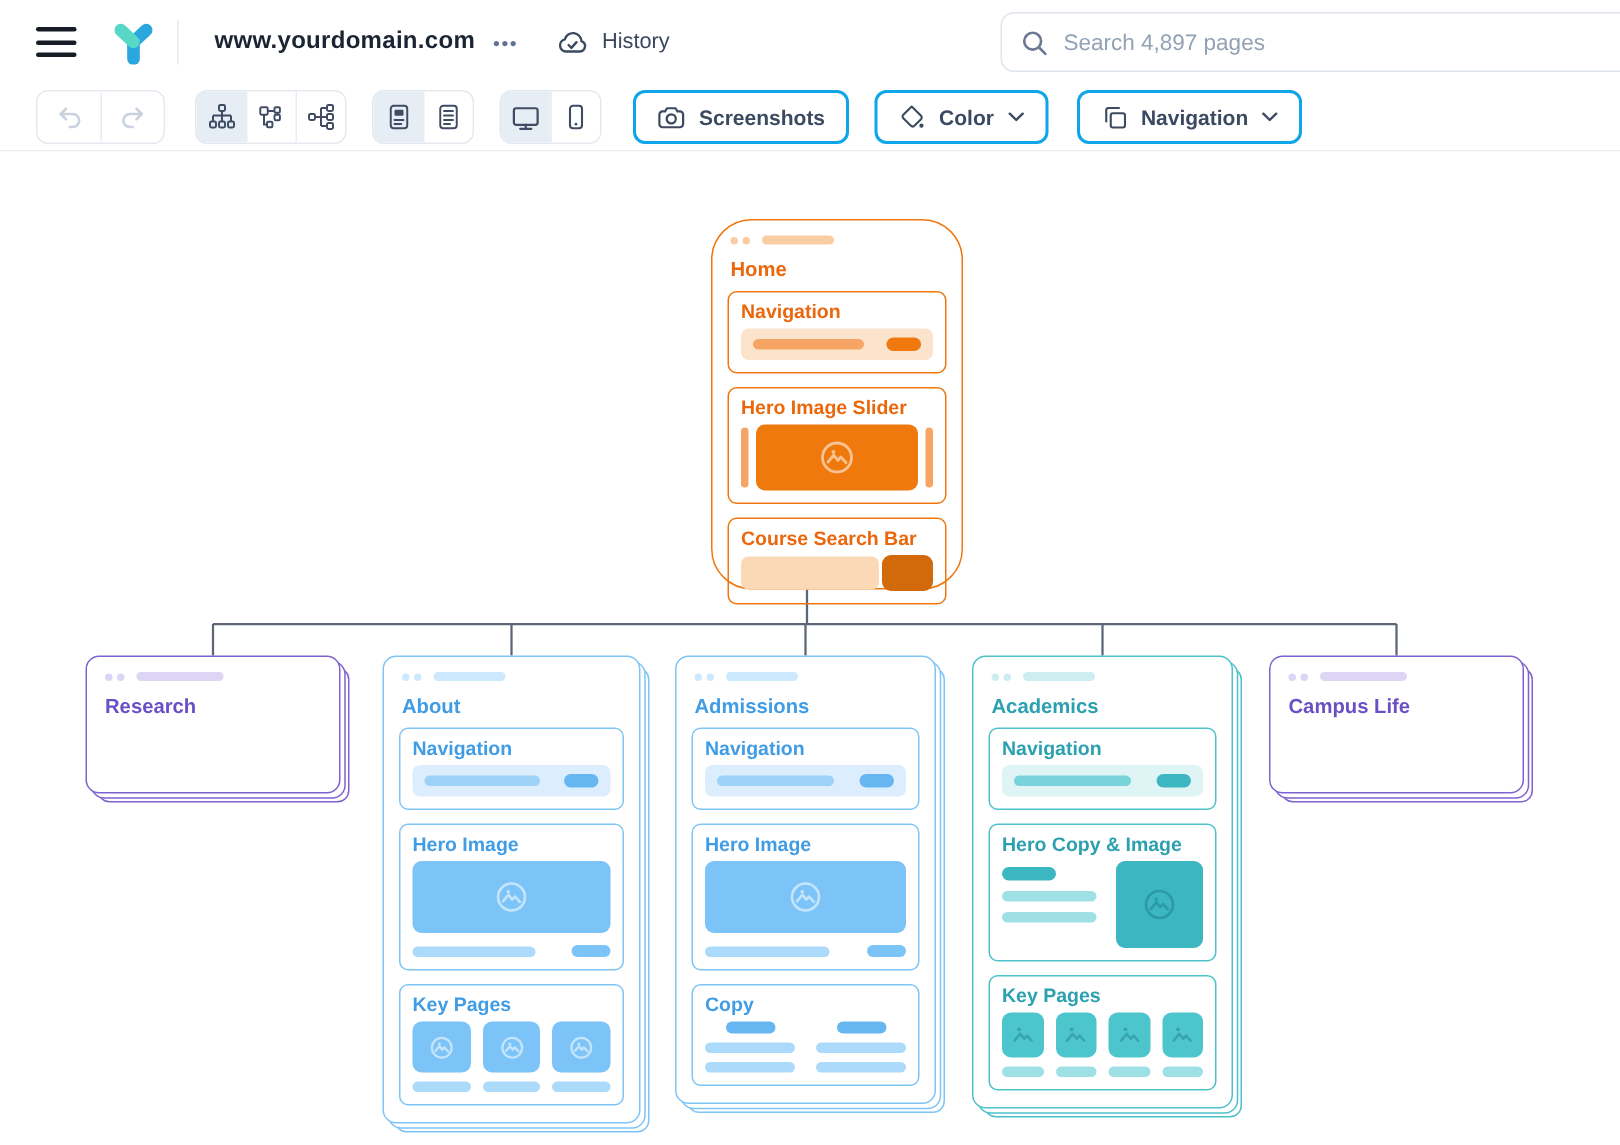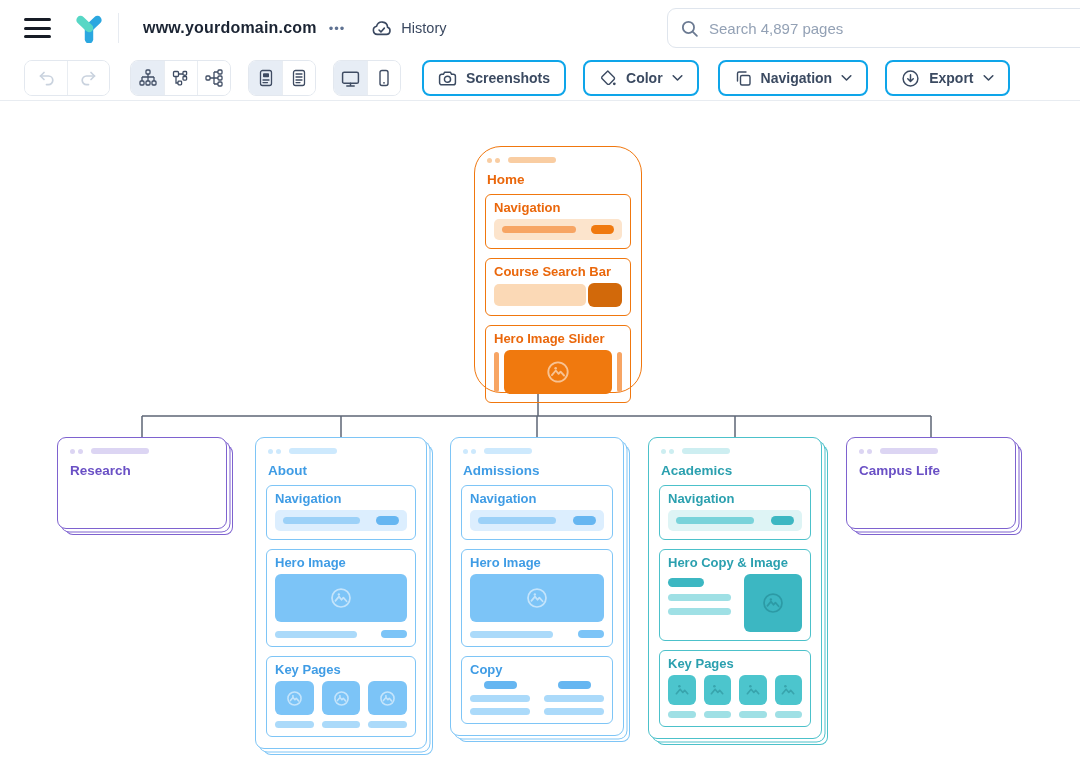--- a/index.html
+++ b/index.html
@@ -241,73 +241,63 @@
     <svg width="18" height="18" viewBox="0 0 18 18" fill="none" stroke-width="1.4" stroke-linejoin="round">
       <rect x="6.5" y="6.5" width="9.5" height="9.5" rx="1.5"></rect>
       <path d="M3.5 12 V4.5 a1.5 1.5 0 0 1 1.5 -1.5 H12" stroke-linecap="round"></path>
     </svg>
     <span>Navigation</span>
     <svg width="11" height="8" viewBox="0 0 11 8" fill="none" stroke-width="1.6" stroke-linecap="round" stroke-linejoin="round">
       <path d="M1.2 1.8 L5.5 6 L9.8 1.8"></path>
     </svg>
   </button>
 
-  <button class="pill-btn">
-    <svg width="19" height="19" viewBox="0 0 18 18" fill="none" stroke-width="1.4" stroke-linecap="round" stroke-linejoin="round">
-      <circle cx="9" cy="9" r="7"></circle>
-        <path d="M9 5.5 v6 M6.4 9.2 L9 11.8 L11.6 9.2"></path>
-    </svg>
-    <span>Export</span>
-    <svg width="11" height="8" viewBox="0 0 11 8" fill="none" stroke-width="1.6" stroke-linecap="round" stroke-linejoin="round">
-      <path d="M1.2 1.8 L5.5 6 L9.8 1.8"></path>
-    </svg>
-  </button>
 </div>
 
 <main class="canvas">
   <svg class="connectors" width="1080" height="661" viewBox="0 0 1080 661" fill="none">
     <path d="M538 292 V315 M142 315 H931 M142 315 V336 M341 315 V336 M537 315 V336 M735 315 V336 M931 315 V336" stroke="#5d6676" stroke-width="1.5"></path>
   </svg>
 
   <div class="node theme-orange" style="left:474px; top:45px; width:168px; height:247px;border-radius:27px;">
     <div class="nhead">
         <i class="dot"></i>
         <i class="dot"></i>
         <i class="hpill"></i>
       </div>
     <div class="ntitle">Home</div>
     <div class="nsections">
       <div class="nsec">
         <div class="nslabel">Navigation</div>
         <div class="navrow">
             <i class="bw"></i>
             <i class="bb"></i>
-          </div>
-      </div>
-      <div class="nsec">
-        <div class="nslabel">Course Search Bar</div>
-        <div class="searchrow">
-            <i class="inp"></i>
-            <i class="go"></i>
           </div>
       </div>
       <div class="nsec">
         <div class="nslabel">Hero Image Slider</div>
         <div class="slider">
           <i class="sbar"></i>
           <div class="imgbox">
               <svg class="glyph" width="28" height="28" viewBox="0 0 24 24" fill="none" stroke-width="1.6" stroke-linecap="round" stroke-linejoin="round">
             <circle cx="12" cy="12" r="8.3"></circle>
                 <path d="M6.8 14.6 l3.3-3.9 2.4 2.9 1.7-1.9 3 3.3"></path>
                 <circle class="fill" cx="10" cy="8.8" r="1.1" stroke="none"></circle>
           </svg>
             </div>
           <i class="sbar"></i>
         </div>
       </div>
+      <div class="nsec">
+        <div class="nslabel">Course Search Bar</div>
+        <div class="searchrow">
+            <i class="inp"></i>
+            <i class="go"></i>
+          </div>
+      </div>
     </div>
   </div>
 
   <div class="node stacked theme-purple" style="left:57px; top:336px; width:170px; height:92px;">
     <div class="nhead">
         <i class="dot"></i>
         <i class="dot"></i>
         <i class="hpill" style="width:58px;"></i>
       </div>
     <div class="ntitle">Research</div>

